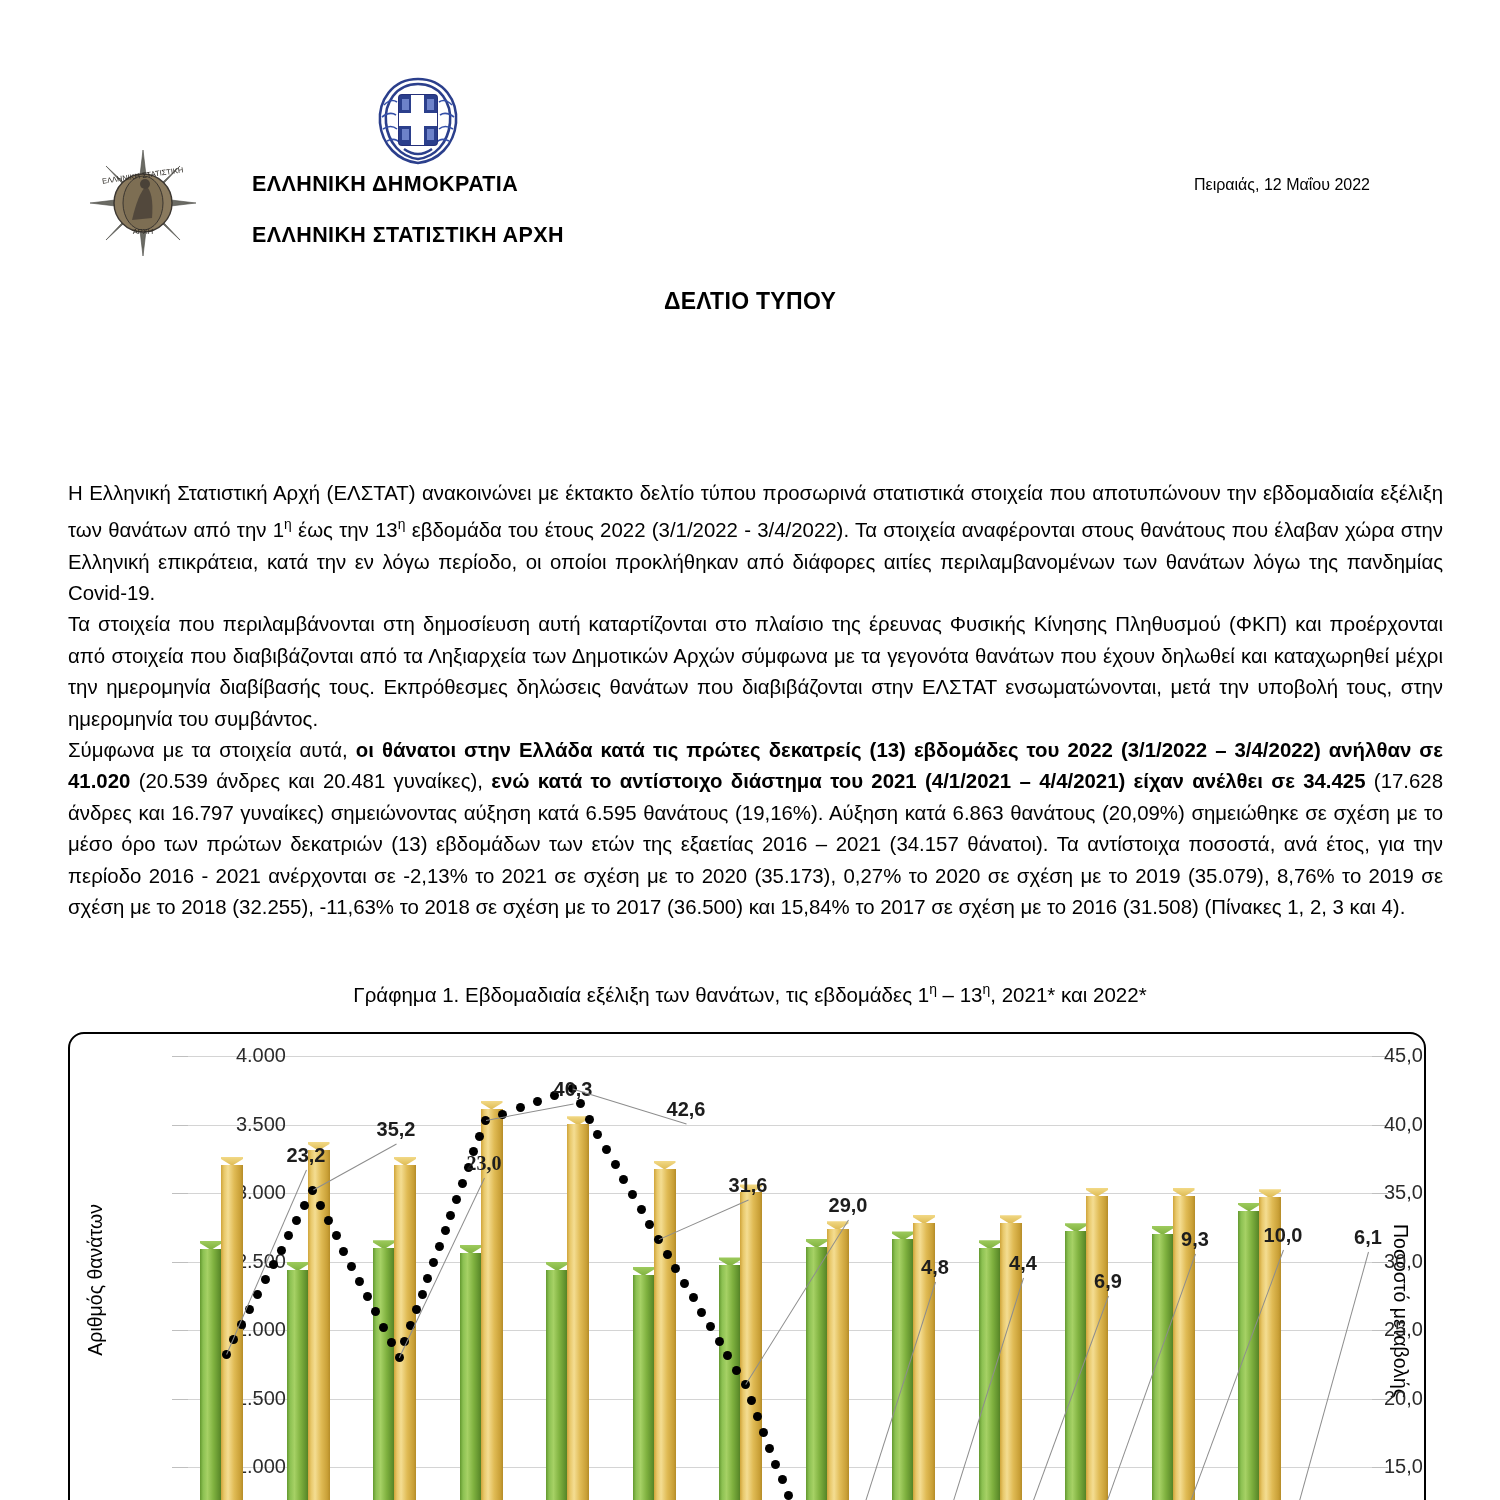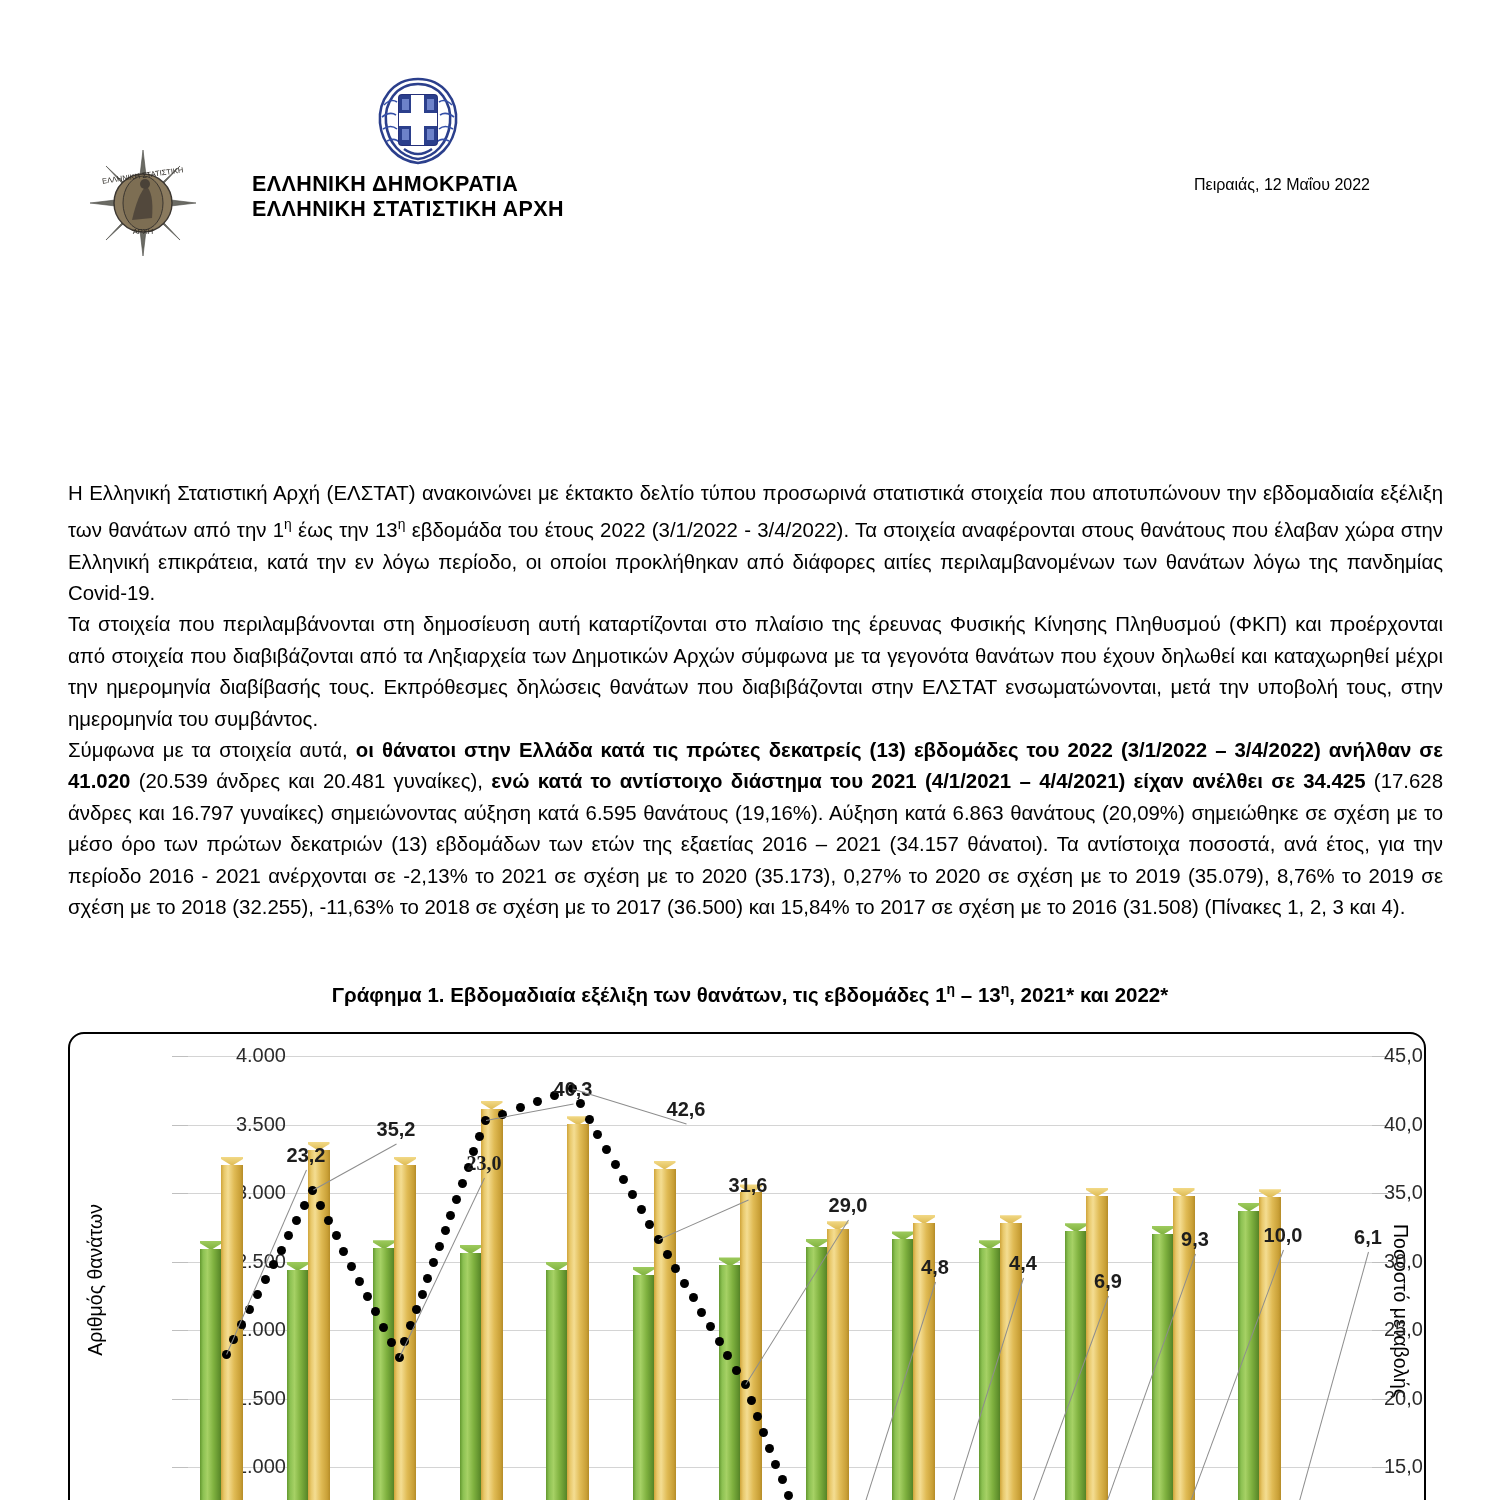--- a/index.html
+++ b/index.html
@@ -18,21 +18,21 @@
   .elstat-logo {
     position:absolute; left:88px; top:148px; width:110px; height:110px;
   }
   .crest {
     position:absolute; left:370px; top:75px; width:96px; height:92px;
   }
   .org-lines {
     position:absolute; left:252px; top:172px;
     font-weight:bold; font-size:21.5px; letter-spacing:0.4px;
   }
-  .org-lines .l2 { }
+  .org-lines .l2 { margin-top:26px; }
   .place-date {
     position:absolute; right:130px; top:176px;
     font-size:16px;
   }
 
   
   .deltio {
     position:absolute; left:0; right:0; top:288px;
     text-align:center; font-weight:bold; font-size:23px; letter-spacing:0.3px;
   }
@@ -47,21 +47,21 @@
     position:absolute; left:68px; top:478px; width:1375px;
     font-size:20.4px; line-height:31.4px; text-align:justify;
     text-justify:inter-word;
   }
   .body-text p { margin:0; }
   .body-text b { font-weight:bold; }
 
   
   .chart-caption {
     position:absolute; left:0; right:0; top:981px;
-    text-align:center; font-weight:bold; font-size:20.5px;
+    text-align:center; font-weight:normal; font-size:20.5px;
   }
   .chart-frame {
     position:absolute; left:68px; top:1032px; width:1358px; height:520px;
     border:2px solid #000; border-radius:16px; background:#fff;
     overflow:hidden;
   }
   
   .plot {
     position:absolute; left:118px; top:22px; width:1184px; height:498px;
   }
@@ -177,20 +177,21 @@
     </svg>
 
     <div class="org-lines">
       <div class="l1">ΕΛΛΗΝΙΚΗ ΔΗΜΟΚΡΑΤΙΑ</div>
       <div class="l2">ΕΛΛΗΝΙΚΗ ΣΤΑΤΙΣΤΙΚΗ ΑΡΧΗ</div>
     </div>
 
     <div class="place-date">Πειραιάς, 12 Μαΐου 2022</div>
   </div>
 
+  <div class="deltio">ΔΕΛΤΙΟ ΤΥΠΟΥ</div>
 
 
   <div class="body-text">
     <p><span>Η Ελληνική Στατιστική Αρχή (ΕΛΣΤΑΤ) ανακοινώνει με έκτακτο δελτίο τύπου προσωρινά στατιστικά στοιχεία που αποτυπώνουν την εβδομαδιαία εξέλιξη των θανάτων από την 1</span><sup>η</sup><span> έως την 13</span><sup>η</sup><span> εβδομάδα του έτους 2022 (3/1/2022 - 3/4/2022). Τα στοιχεία αναφέρονται στους θανάτους που έλαβαν χώρα στην Ελληνική επικράτεια, κατά την εν λόγω περίοδο, οι οποίοι προκλήθηκαν από διάφορες αιτίες περιλαμβανομένων των θανάτων λόγω της πανδημίας Covid-19.</span></p>
     <p>Τα στοιχεία που περιλαμβάνονται στη δημοσίευση αυτή καταρτίζονται στο πλαίσιο της έρευνας Φυσικής Κίνησης Πληθυσμού (ΦΚΠ) και προέρχονται από στοιχεία που διαβιβάζονται από τα Ληξιαρχεία των Δημοτικών Αρχών σύμφωνα με τα γεγονότα θανάτων που έχουν δηλωθεί και καταχωρηθεί μέχρι την ημερομηνία διαβίβασής τους. Εκπρόθεσμες δηλώσεις θανάτων που διαβιβάζονται στην ΕΛΣΤΑΤ ενσωματώνονται, μετά την υποβολή τους, στην ημερομηνία του συμβάντος.</p>
     <p><span>Σύμφωνα με τα στοιχεία αυτά, </span><b>οι θάνατοι στην Ελλάδα κατά τις πρώτες δεκατρείς (13) εβδομάδες του 2022 (3/1/2022 – 3/4/2022) ανήλθαν σε 41.020</b><span> (20.539 άνδρες και 20.481 γυναίκες), </span><b>ενώ κατά το αντίστοιχο διάστημα του 2021 (4/1/2021 – 4/4/2021) είχαν ανέλθει σε 34.425</b><span> (17.628 άνδρες και 16.797 γυναίκες) σημειώνοντας αύξηση κατά 6.595 θανάτους (19,16%). Αύξηση κατά 6.863 θανάτους (20,09%) σημειώθηκε σε σχέση με το μέσο όρο των πρώτων δεκατριών (13) εβδομάδων των ετών της εξαετίας 2016 – 2021 (34.157 θάνατοι). Τα αντίστοιχα ποσοστά, ανά έτος, για την περίοδο 2016 - 2021 ανέρχονται σε -2,13% το 2021 σε σχέση με το 2020 (35.173), 0,27% το 2020 σε σχέση με το 2019 (35.079), 8,76% το 2019 σε σχέση με το 2018 (32.255), -11,63% το 2018 σε σχέση με το 2017 (36.500) και 15,84% το 2017 σε σχέση με το 2016 (31.508) (Πίνακες 1, 2, 3 και 4).</span></p>
   </div>
 
   <div class="chart-caption">
     <span>Γράφημα 1.  Εβδομαδιαία εξέλιξη των θανάτων, τις εβδομάδες 1</span><sup>η</sup><span> – 13</span><sup>η</sup><span>, 2021* και 2022*</span>

